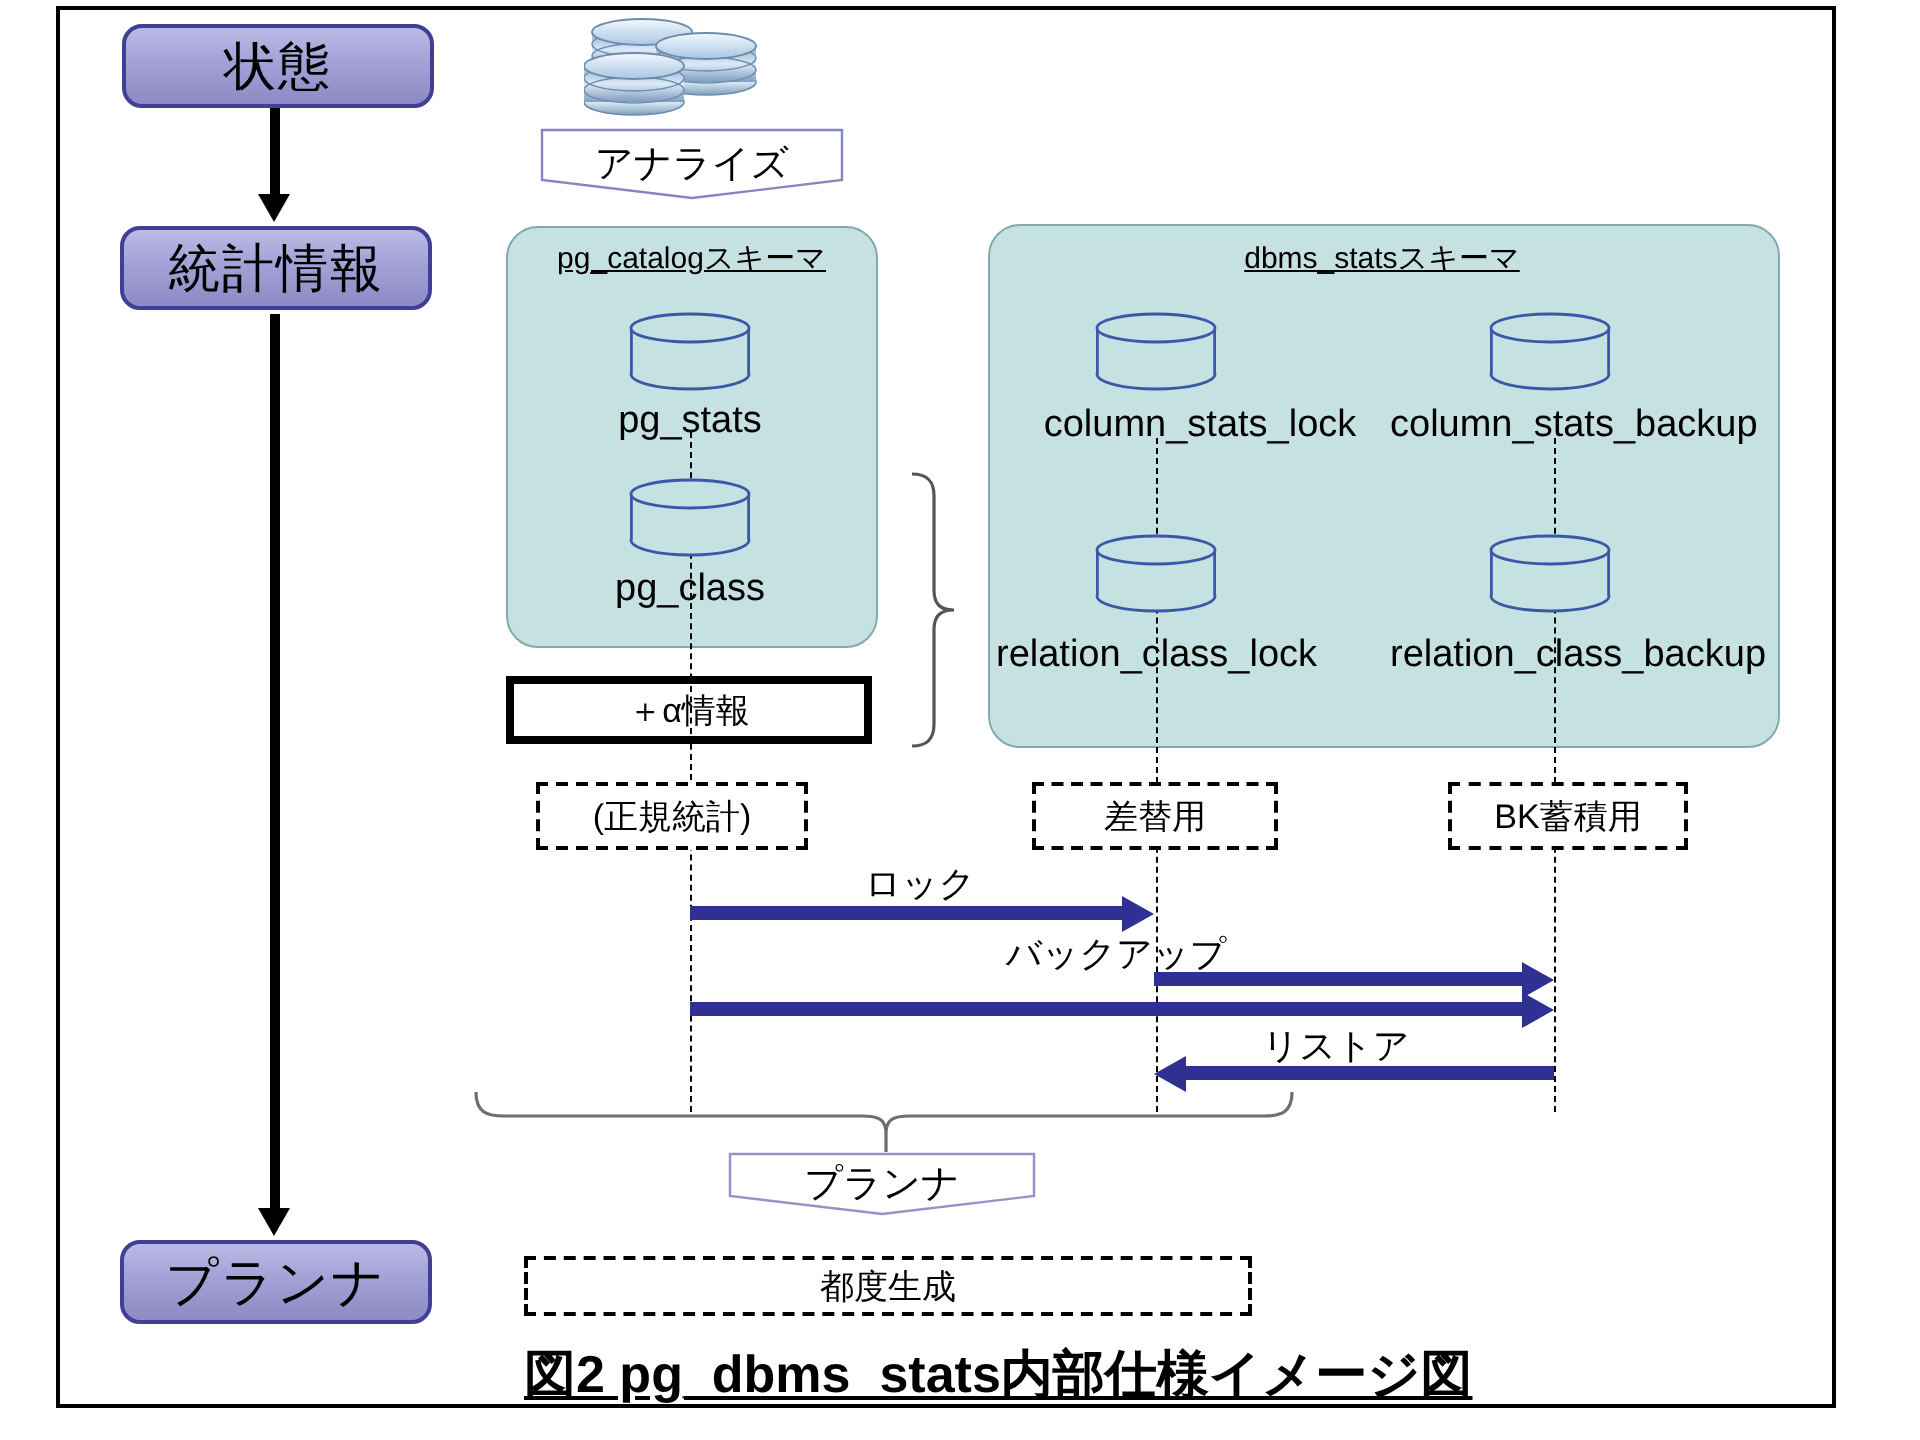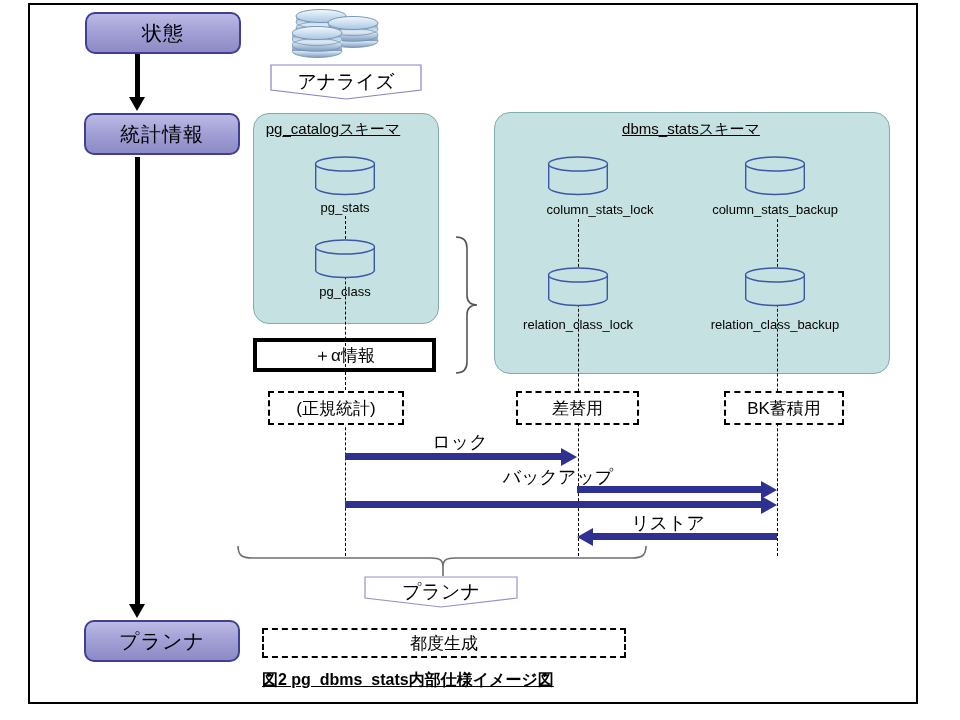--- a/index.html
+++ b/index.html
@@ -7,57 +7,57 @@
     position:relative;width:960px;height:720px;background:#fff;overflow:hidden;
     font-family:"Liberation Sans","DejaVu Sans",sans-serif;color:#000;
   }
   .abs{position:absolute;}
   .frame{left:28px;top:3px;width:886px;height:697px;border:2px solid #000;}
   
   .flowbox{
     width:152px;height:38px;border:2px solid #3f3f96;border-radius:10px;
     background:linear-gradient(180deg,#bcbae4 0%,#a3a1d6 45%,#8d8ac5 100%);
     display:flex;align-items:center;justify-content:center;
-    font-size:20px;letter-spacing:1px;margin-left:24px;
+    font-size:26px;letter-spacing:1px;
   }
   
   .schemabox{
     background:#c6e1e1;border:1px solid #84aaae;border-radius:16px;
   }
   .schematitle{font-size:15px;text-decoration:underline;text-align:center;}
-  .tbllabel{font-size:13px;text-align:center;}
+  .tbllabel{font-size:19px;text-align:center;}
   
   .vdash{width:0;border-left:1px dashed #000;}
   
   .vline{width:5px;background:#000;}
   .vhead{width:0;height:0;border-left:8px solid transparent;border-right:8px solid transparent;border-top:14px solid #000;}
   
   .shaft{height:7px;background:#2e3192;}
   .headR{width:0;height:0;border-top:9px solid transparent;border-bottom:9px solid transparent;border-left:16px solid #2e3192;}
   .headL{width:0;height:0;border-top:9px solid transparent;border-bottom:9px solid transparent;border-right:16px solid #2e3192;}
   .oplabel{font-size:18px;text-align:center;}
   
   .tagbox{
     background:#fff;border:2px dashed #000;display:flex;align-items:center;justify-content:center;
     font-size:17px;box-sizing:border-box;
   }
   .alphabox{background:#fff;border:4px solid #000;box-sizing:border-box;}
   .bannertext{font-size:19px;text-align:center;}
-  .caption{font-size:16px;font-weight:bold;text-decoration:underline;white-space:nowrap;}
+  .caption{font-size:26px;font-weight:bold;text-decoration:underline;white-space:nowrap;}
 </style>
 </head>
 <body>
 
 <div class="canvas">
 
   <div class="abs frame"></div>
 
   <div class="abs schemabox" style="left:253px;top:113px;width:184px;height:209px;"></div>
   <div class="abs schemabox" style="left:494px;top:112px;width:394px;height:260px;"></div>
-  <div class="abs schematitle" style="left:253px;top:120px;width:160px;">pg_catalogスキーマ</div>
+  <div class="abs schematitle" style="left:253px;top:120px;width:160px;text-align:right;">pg_catalogスキーマ</div>
   <div class="abs schematitle" style="left:494px;top:120px;width:394px;">dbms_statsスキーマ</div>
 
   <div class="abs vdash" style="left:345px;top:216px;height:340px;"></div>
   <div class="abs vdash" style="left:578px;top:219px;height:337px;"></div>
   <div class="abs vdash" style="left:777px;top:219px;height:337px;"></div>
 
   <svg class="abs" style="left:314px;top:156px;" width="62" height="40">
     <ellipse cx="31" cy="31" rx="29.5" ry="7.5" fill="#c6e1e1" stroke="#3b57a8" stroke-width="1.4"></ellipse>
     <rect x="1.5" y="8" width="59" height="23" fill="#c6e1e1"></rect>
     <line x1="1.7" y1="8" x2="1.7" y2="31" stroke="#3b57a8" stroke-width="1.4"></line>

